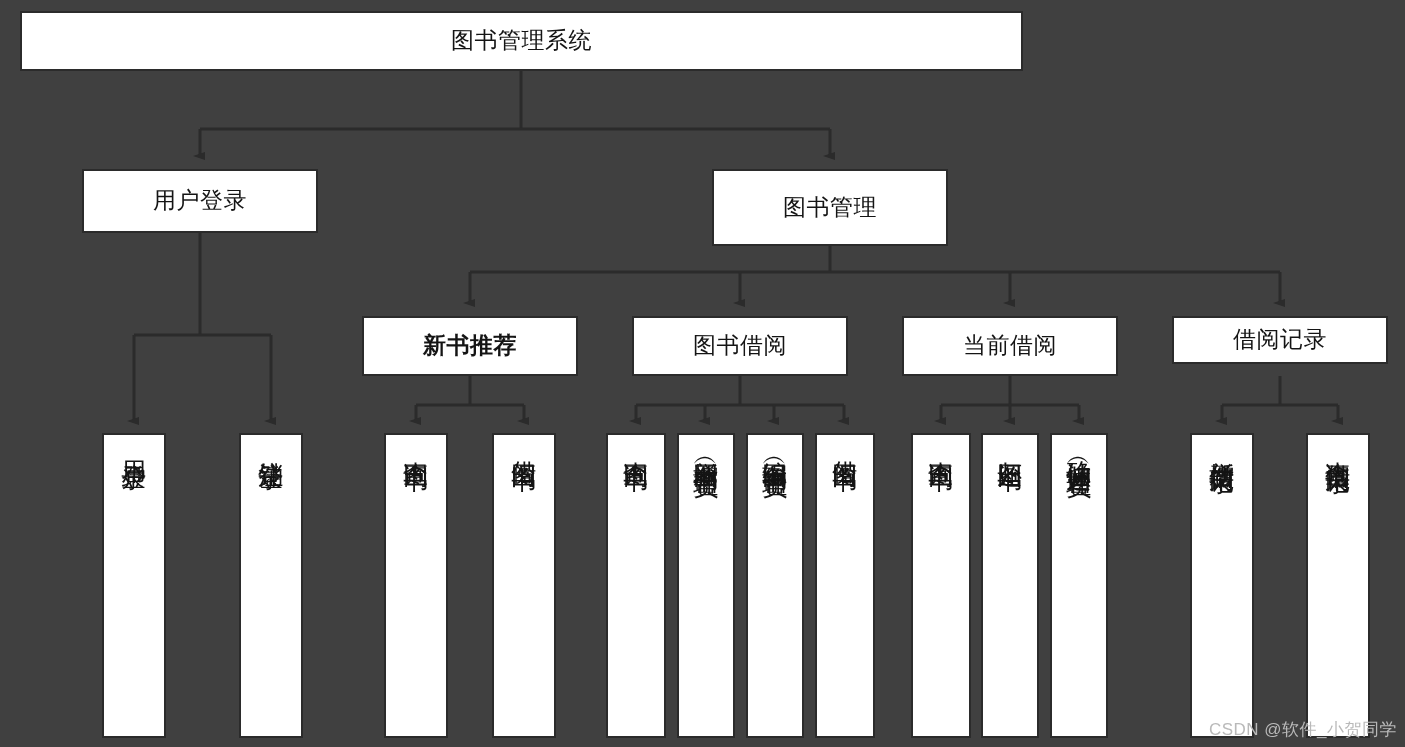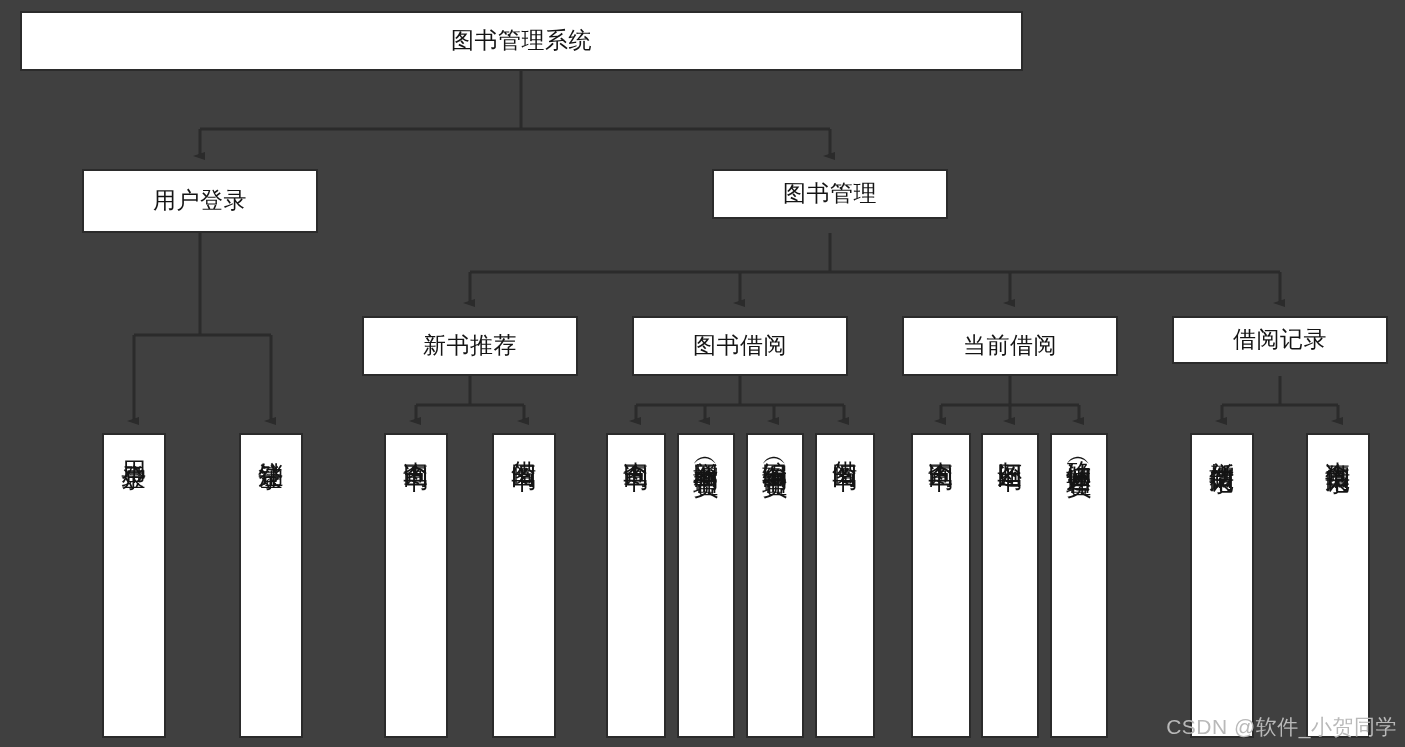--- a/index.html
+++ b/index.html
@@ -61,21 +61,21 @@
     text-orientation: upright;
     font-size: 25px;
     line-height: 1.05;
     letter-spacing: 2px;
     white-space: nowrap;
   }
   .watermark {
     position: absolute;
     right: 8px;
     bottom: 6px;
-    font-size: 21px;
+    font-size: 17px;
     color: #b9b9b9;
     letter-spacing: 0.5px;
     z-index: 3;
     white-space: nowrap;
   }
 </style>
 </head>
 <body>
 
 <div id="diagram-root">
@@ -130,25 +130,25 @@
     </g>
   </svg>
 
   <div class="node root horiz" style="left:20px; top:11px; width:1003px; height:60px;">
     <span class="label">图书管理系统</span>
   </div>
 
   <div class="node horiz" style="left:82px; top:169px; width:236px; height:64px;">
     <span class="label">用户登录</span>
   </div>
-  <div class="node horiz" style="left:712px; top:169px; width:236px; height:50px;">
+  <div class="node horiz" style="left:712px; top:169px; width:236px; height:77px;">
     <span class="label">图书管理</span>
   </div>
 
-  <div class="node horiz" style="left:362px; top:316px; width:216px; height:60px;">
+  <div class="node horiz" style="left:362px; top:316px; width:216px; height:60px;font-weight:bold;">
     <span class="label">新书推荐</span>
   </div>
   <div class="node horiz" style="left:902px; top:316px; width:216px; height:60px;">
     <span class="label">当前借阅</span>
   </div>
   <div class="node horiz" style="left:632px; top:316px; width:216px; height:60px;">
     <span class="label">图书借阅</span>
   </div>
   <div class="node horiz" style="left:1172px; top:316px; width:216px; height:48px;">
     <span class="label">借阅记录</span>

